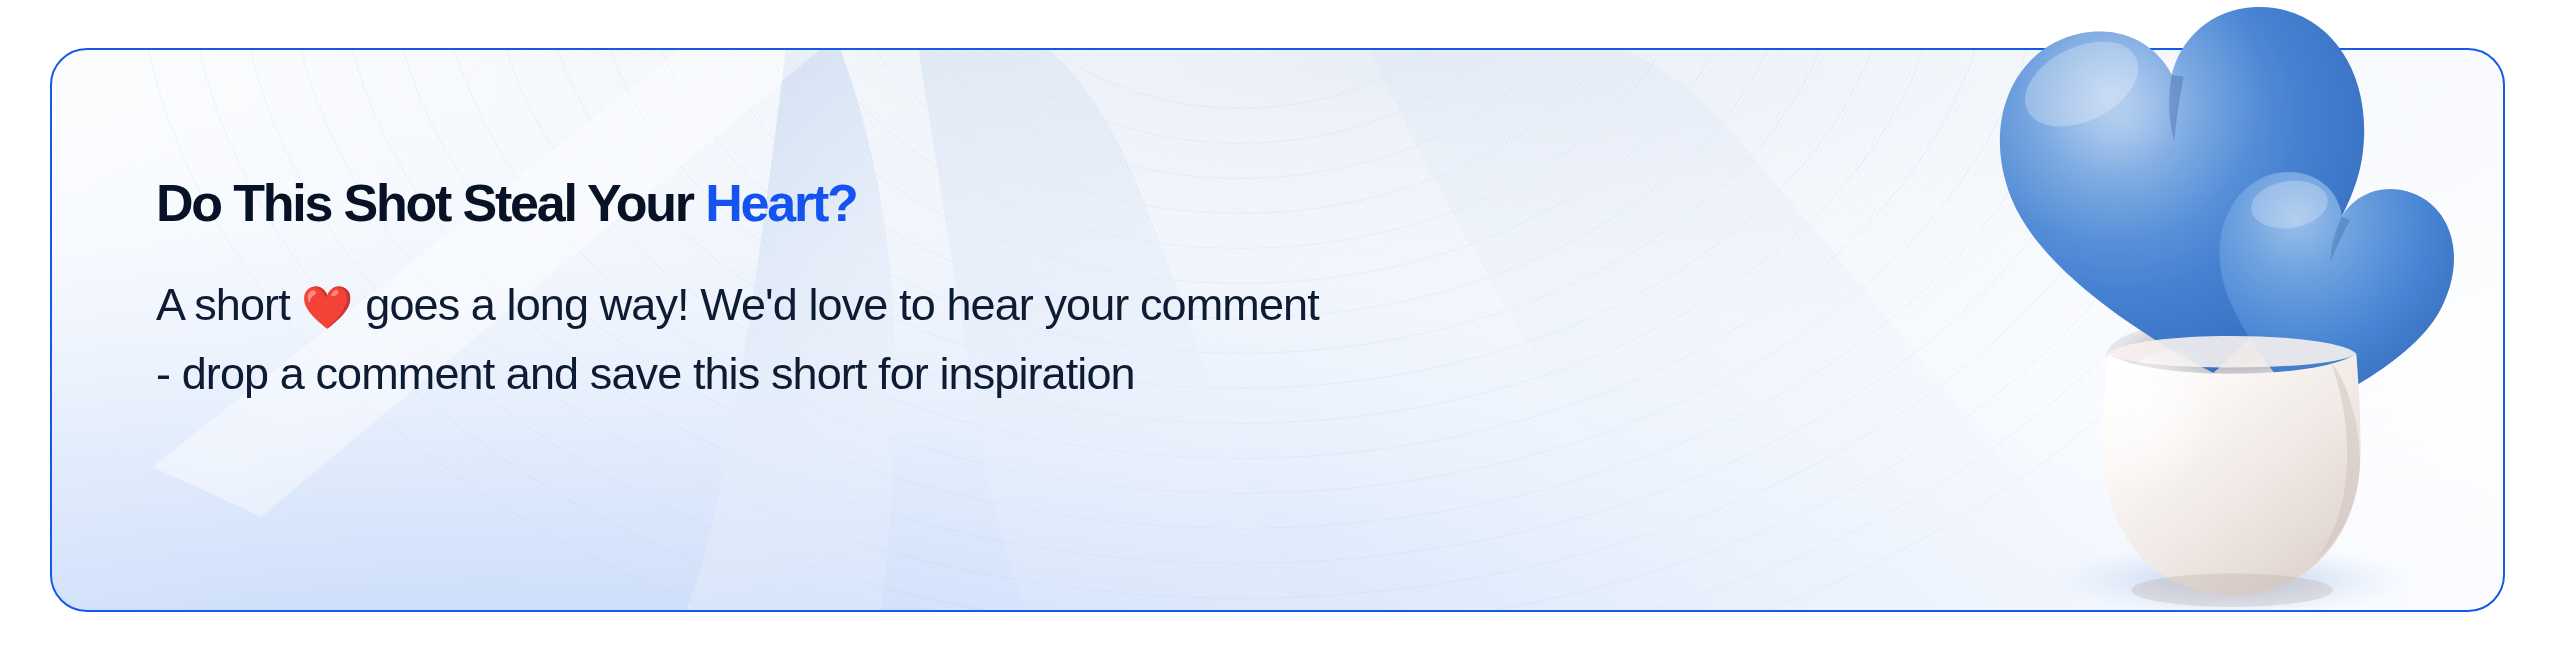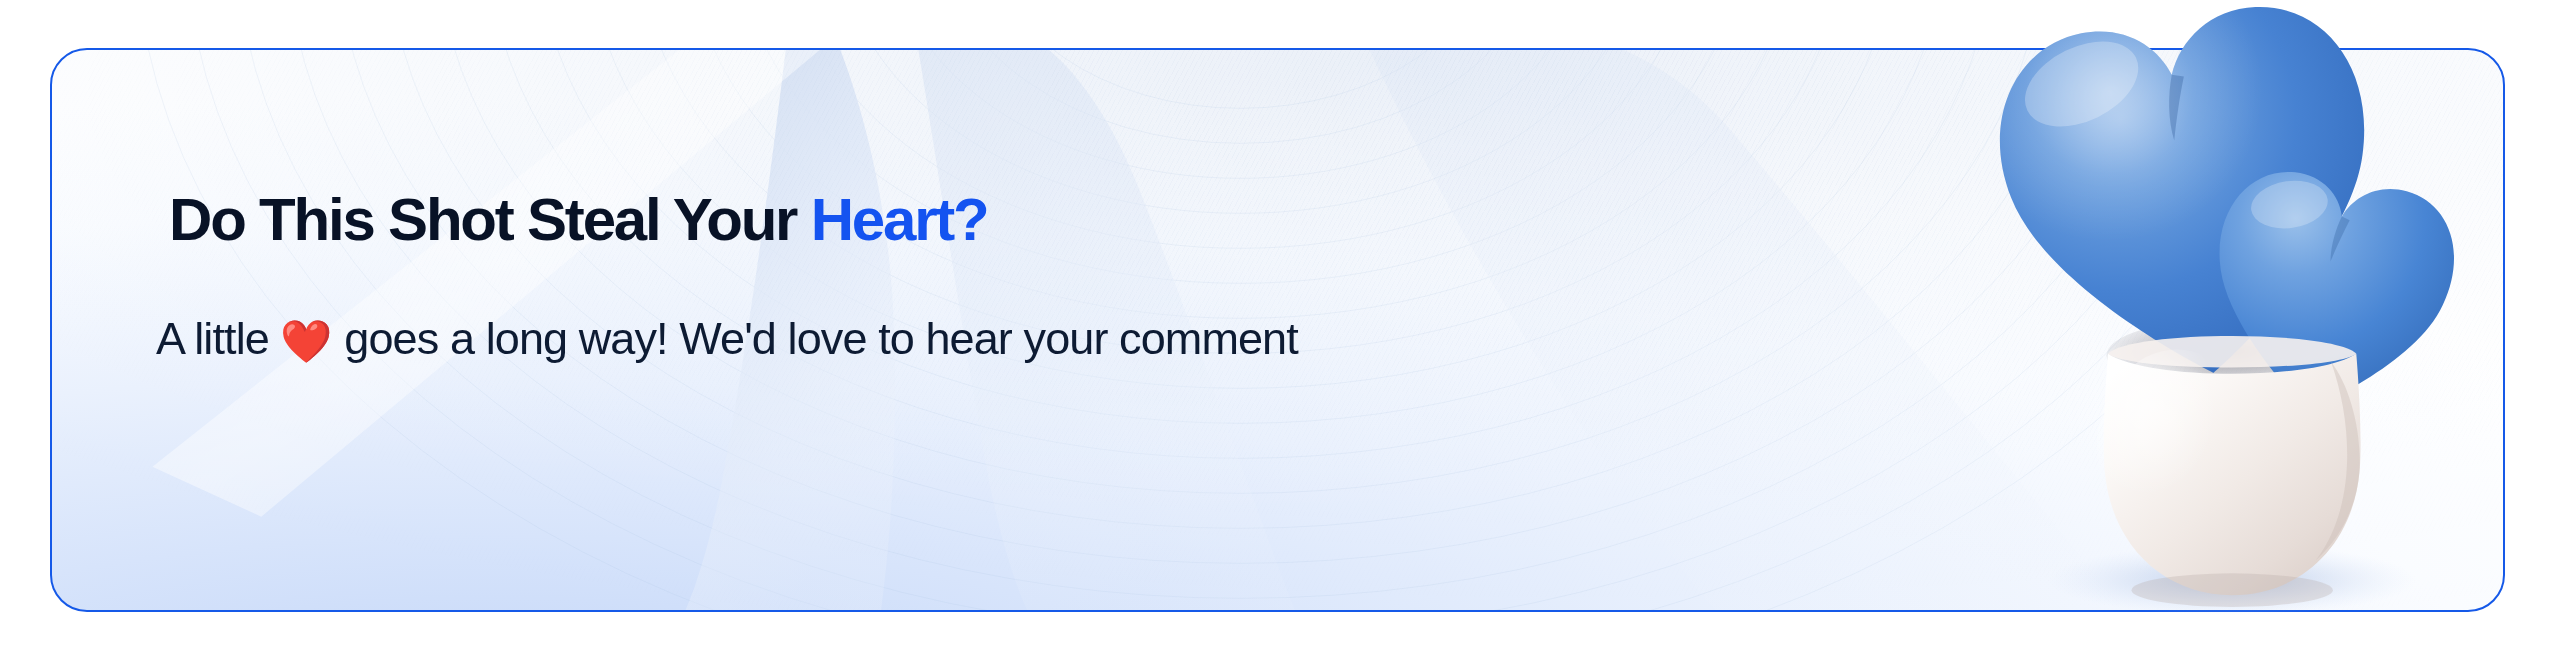--- a/index.html
+++ b/index.html
@@ -66,24 +66,24 @@
   }
 
   
   .copy {
     position: absolute;
     left: 104px;
     top: 127px;
     width: 1593px;
   }
   .headline {
-    margin: 13px;
+    margin: 0;
     font-family: "Liberation Sans", sans-serif;
     font-weight: 700;
-    font-size: 60px;
+    font-size: 52px;
     line-height: 1.0;
     letter-spacing: -2.2px;
     color: #081226;
     white-space: nowrap;
   }
   .headline .accent { color: #1453f0; }
 
   .subcopy {
     margin: 0;
     padding-top: 42px;
@@ -186,21 +186,22 @@
         <path d="M 120 500 L 900 -120 L 1060 -120 L 250 560 Z" fill="url(#glintG)" opacity="0.55"></path>
       </svg>
     </div>
 
     <div class="hatch"></div>
 
     <div class="copy">
       <h1 class="headline"><span>Do This Shot Steal Your </span><span class="accent">Heart?</span></h1>
 
       <p class="subcopy">
-        <span class="line"><span>A little </span><span class="heart-emoji">❤️</span><span> goes a long way! We'd love to hear your comment</span></span>
+        <span class="line"><span>A short </span><span class="heart-emoji">❤️</span><span> goes a long way! We'd love to hear your comment</span></span>
+        <span class="line">- drop a comment and save this short for inspiration</span>
       </p>
     </div>
 
   </div>
 
   <div class="plant-art">
     <svg viewBox="0 0 700 800" aria-hidden="true">
       <defs>
 
         <radialGradient id="bigHeartG" cx="0.34" cy="0.26" r="0.92">

